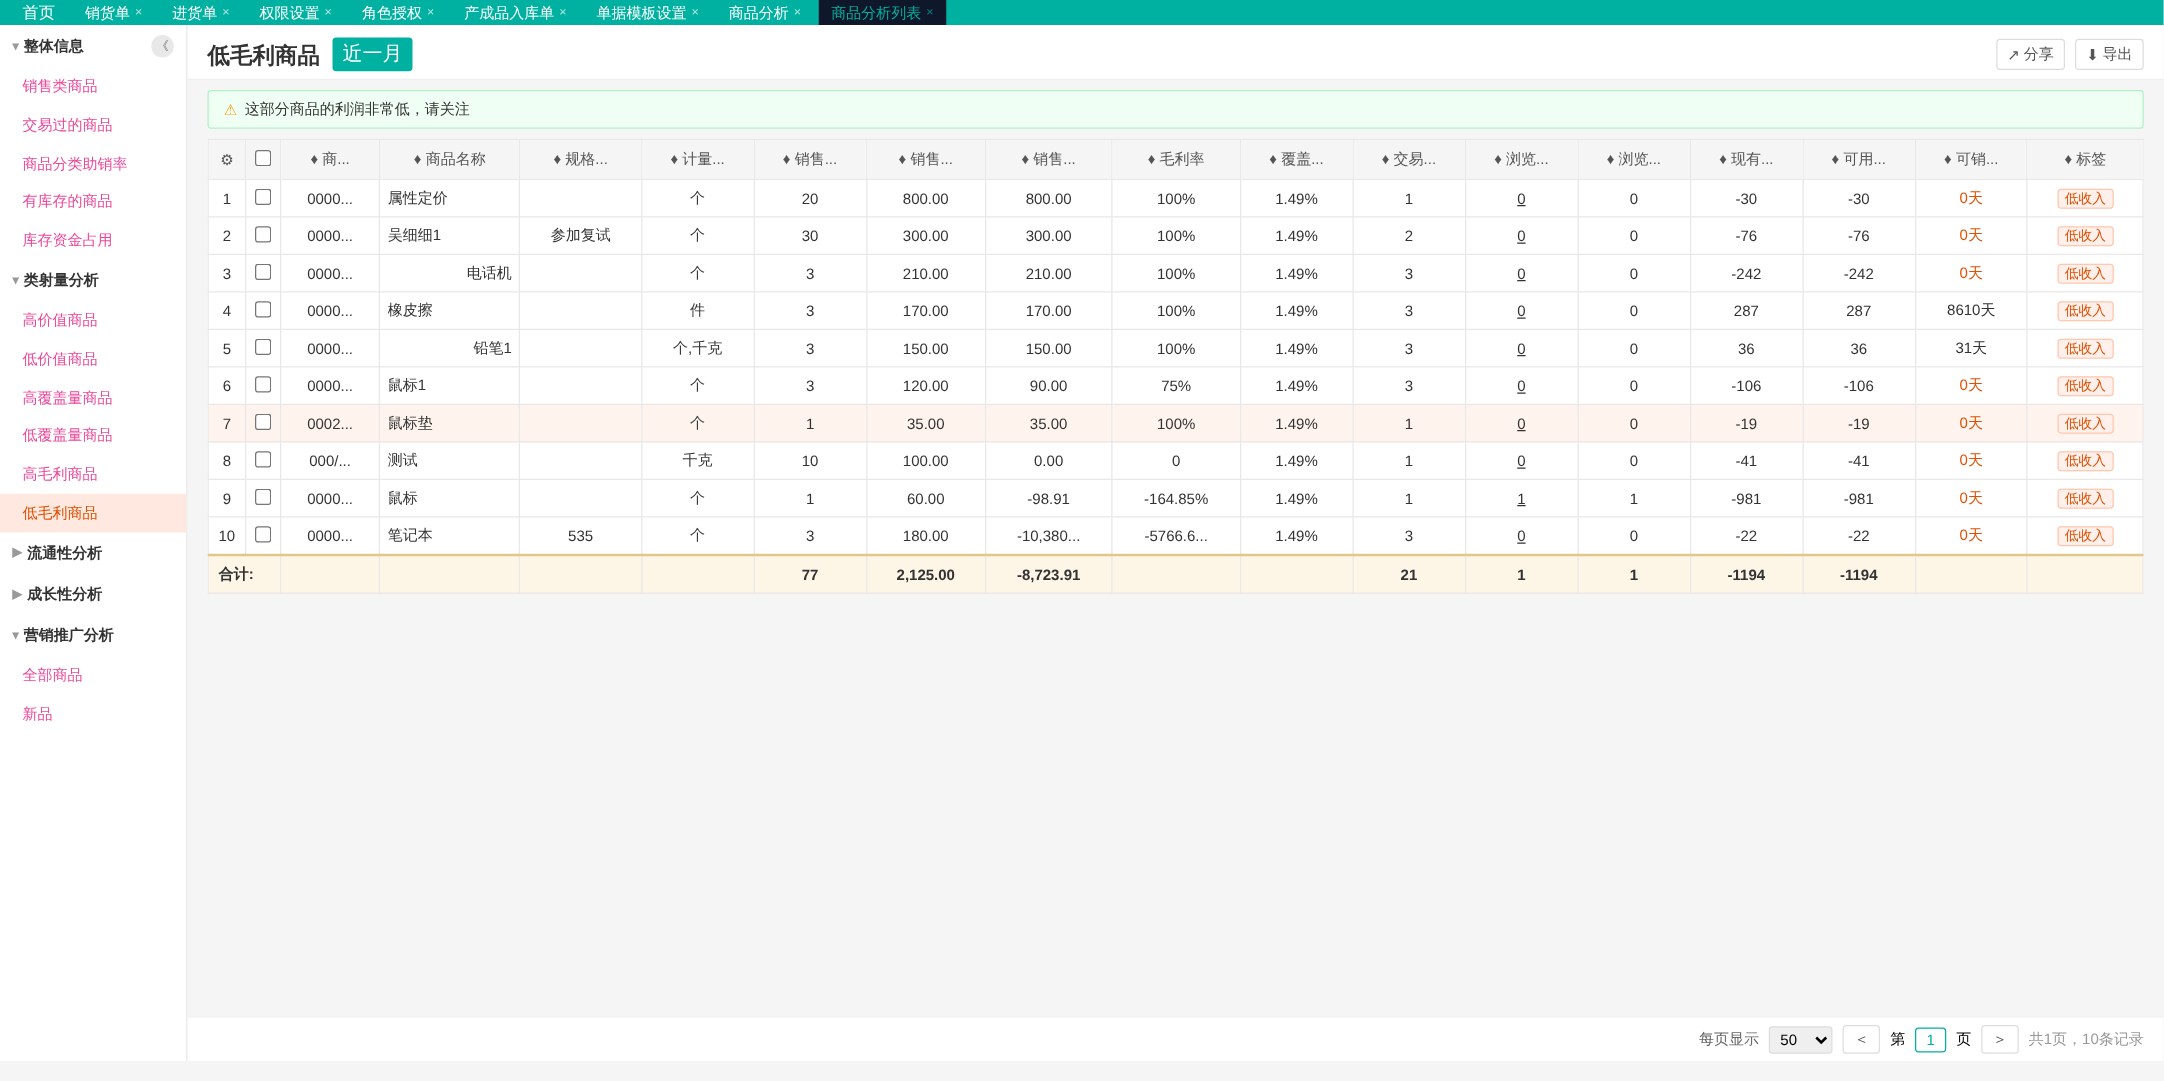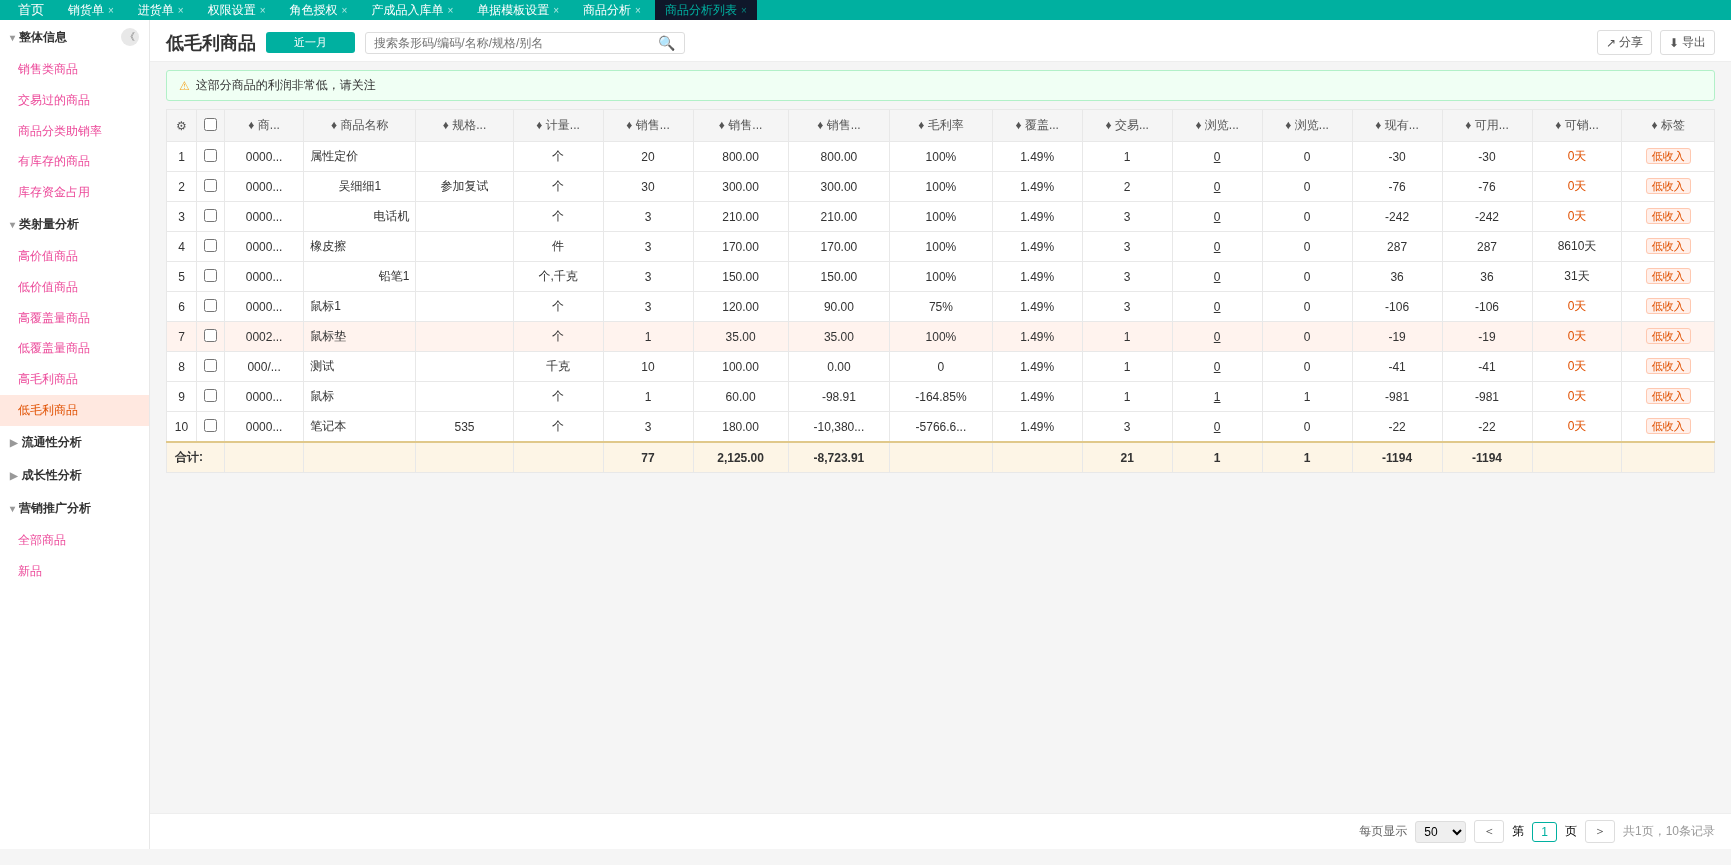--- a/index.html
+++ b/index.html
@@ -80,23 +80,23 @@
     .page-title {
       font-size: 18px;
       font-weight: bold;
       color: #333;
     }
     .date-filter-btn {
       background: #00b0a0;
       color: #fff;
       border: none;
       border-radius: 3px;
-      padding: 3px 28px;
+      padding: 3px 8px;
       cursor: pointer;
-      font-size: 11px;
+      font-size: 16px;
     }
     .search-box {
       display: flex;
       align-items: center;
       border: 1px solid #ddd;
       border-radius: 3px;
       padding: 2px 8px;
       background: #fff;
       gap: 4px;
       flex: 1;
@@ -329,24 +329,20 @@
     </div>
     <div class="sidebar-item">全部商品</div>
     <div class="sidebar-item">新品</div>
   </aside>
 
   <div class="content-area">
 
     <div class="page-header">
       <h1 class="page-title">低毛利商品</h1>
       <button class="date-filter-btn">近一月</button>
-      <div class="search-box">
-        <input type="text" placeholder="搜索条形码/编码/名称/规格/别名" style="">
-        <span class="search-icon">🔍</span>
-      </div>
       <div class="header-actions">
         <button class="header-btn">
           <span>↗</span>
           <span>分享</span>
         </button>
         <button class="header-btn">
           <span>⬇</span>
           <span>导出</span>
         </button>
       </div>
@@ -435,21 +431,21 @@
     <td>0</td>
     <td>-30</td>
     <td>-30</td>
     <td class="red-text">0天</td>
     <td><span class="tag-low-income">低收入</span></td>
   </tr>
             <tr>
     <td>2</td>
     <td><input type="checkbox" style=""></td>
     <td>0000...</td>
-    <td style="text-align:center;">吴细细1</td>
+    <td style="text-align:left;">吴细细1</td>
     <td>参加复试</td>
     <td>个</td>
     <td>30</td>
     <td>300.00</td>
     <td>300.00</td>
     <td>100%</td>
     <td>1.49%</td>
     <td>2</td>
     <td><span class="underline">0</span></td>
     <td>0</td>

